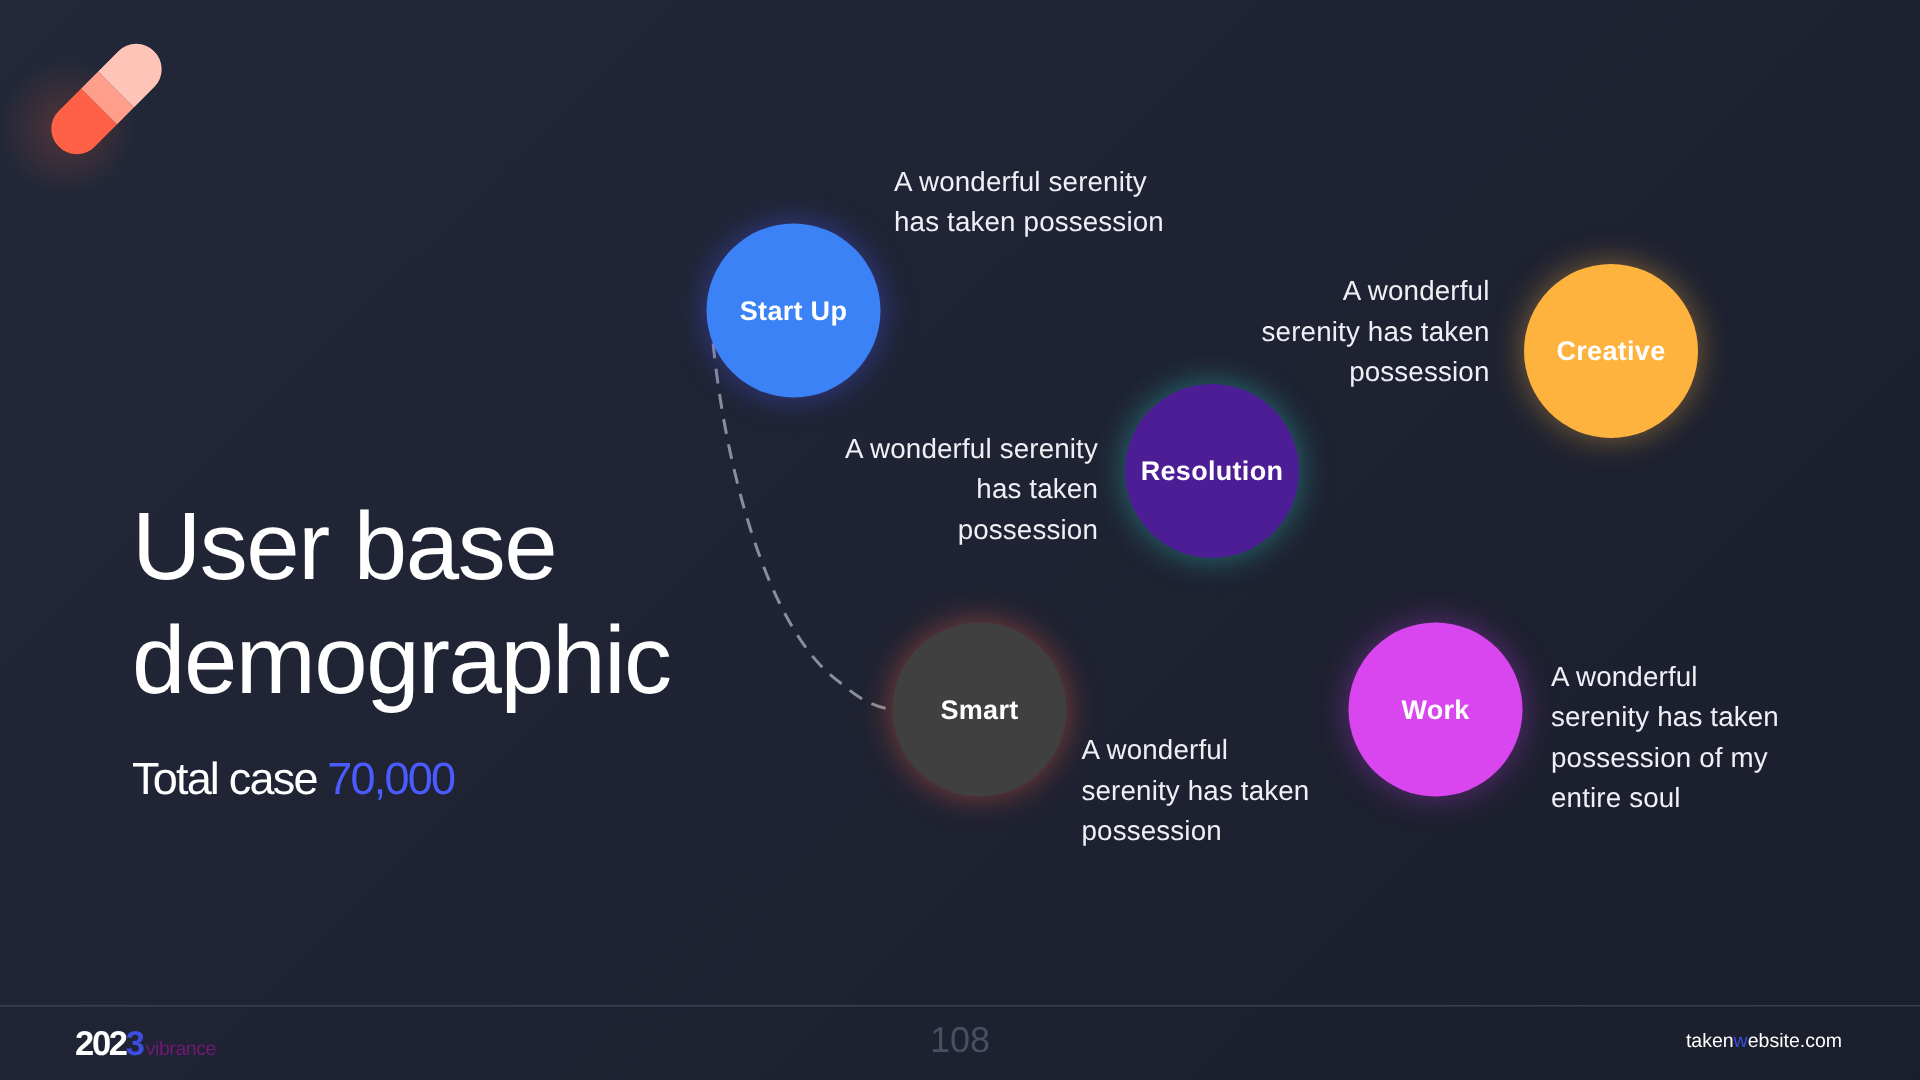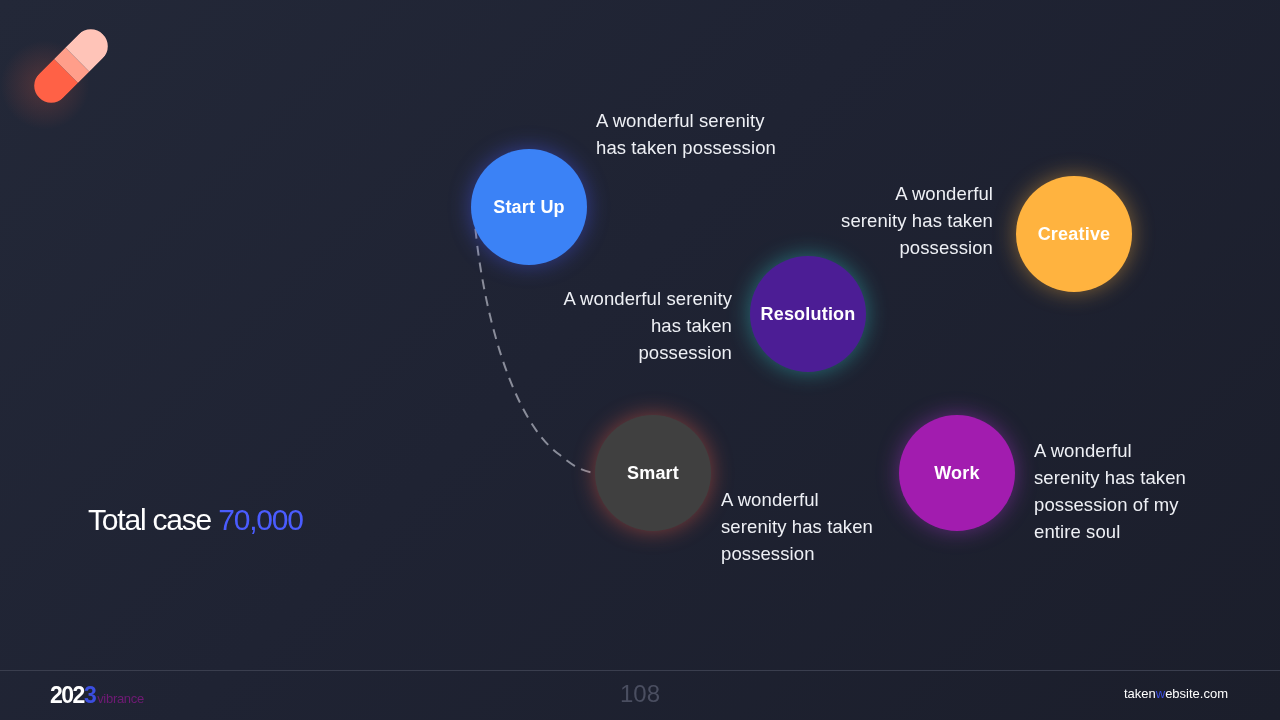--- a/index.html
+++ b/index.html
@@ -45,21 +45,21 @@
     
     .node {
       position: absolute; width: 116px; height: 116px; border-radius: 50%;
       display: flex; align-items: center; justify-content: center;
       font-size: 18px; font-weight: 600; color: #ffffff; letter-spacing: 0.2px;
     }
     .node.startup { left: 471px; top: 149px; background: #3b82f6; box-shadow: 0 0 22px rgba(75,91,255,0.45); }
     .node.creative { left: 1016px; top: 176px; background: #ffb33f; box-shadow: 0 0 22px rgba(255,179,63,0.45); }
     .node.resolution { left: 750px; top: 256px; background: #4c1d95; box-shadow: 0 0 22px rgba(50,209,209,0.45); }
     .node.smart { left: 595px; top: 415px; background: #404040; box-shadow: 0 0 22px rgba(255,99,70,0.45); }
-    .node.work { left: 899px; top: 415px; background: #a21caf; box-shadow: 0 0 22px rgba(179,58,217,0.45); }
+    .node.work { left: 899px; top: 415px; background: #d946ef; box-shadow: 0 0 22px rgba(179,58,217,0.45); }
 
     
     .desc {
       position: absolute; font-size: 18.5px; line-height: 27px; color: #eef0f5;
       white-space: pre-line; letter-spacing: 0.1px;
     }
     .desc.d-startup { left: 596px; top: 107px; text-align: left; }
     .desc.d-creative { left: 800px; top: 180px; width: 193px; text-align: right; }
     .desc.d-resolution { left: 530px; top: 285px; width: 202px; text-align: right; }
     .desc.d-smart { left: 721px; top: 486px; text-align: left; }
@@ -84,20 +84,24 @@
   <div class="pill">
     <div class="seg1"></div>
       <div class="seg2"></div>
       <div class="seg3"></div>
   </div>
 
   <svg class="connector" viewBox="0 0 1280 720">
     <path d="M 474 212 C 480 300, 510 420, 560 455 C 575 468, 585 472, 596 473" fill="none" stroke="#8a8d9a" stroke-width="2" stroke-dasharray="10 7"></path>
   </svg>
 
+  <h1 class="title">
+    <span>User base</span><br>
+    <span>demographic</span>
+  </h1>
 
   <div class="total">
     <span>Total case</span>
     <span class="num">70,000</span>
   </div>
 
   <div class="node startup">
     <span>Start Up</span>
   </div>
   <div class="desc d-startup">A wonderful serenity

